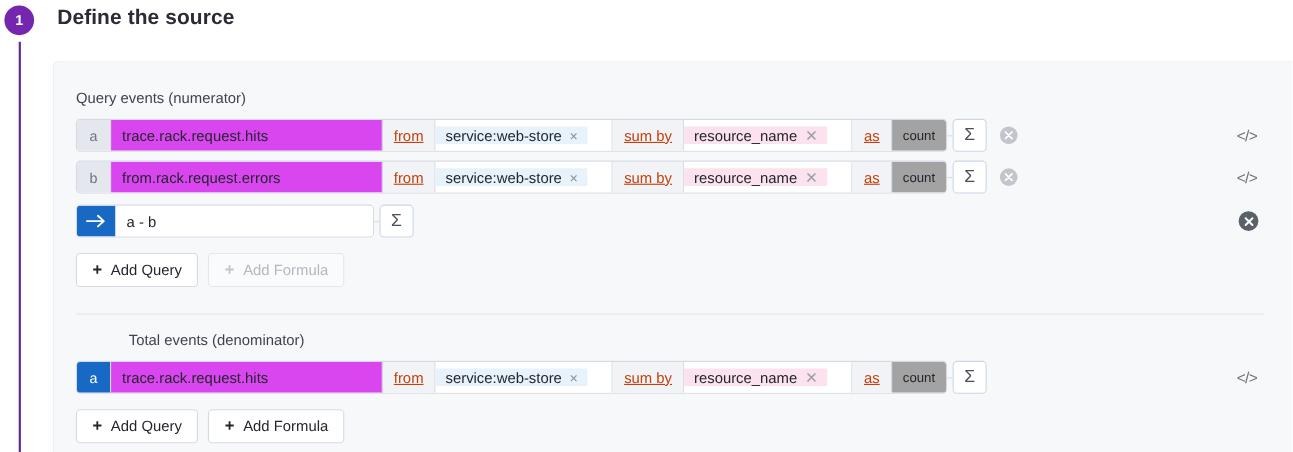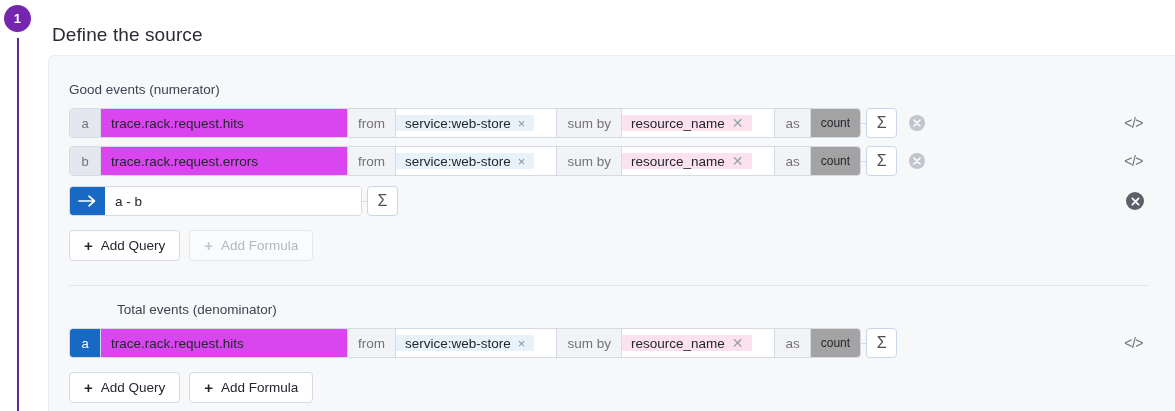--- a/index.html
+++ b/index.html
@@ -20,22 +20,22 @@
   }
   .step-badge {
     position: absolute; left: 4px; top: 5px;
     width: 27px; height: 27px; border-radius: 50%;
     background: #7526ae; color: #ffffff;
     font-size: 13px; font-weight: 700;
     display: flex; align-items: center; justify-content: center;
     letter-spacing: .2px;
   }
   .step-title {
-    position: absolute; left: 52px; top: 24px;
-    font-size: 19px; color: #2b2b35; font-weight: 400;
+    position: absolute; left: 52px; top: 6px;
+    font-size: 19px; color: #2b2b35; font-weight: 700;
     letter-spacing: .1px;
   }
 
   
   .panel {
     position: absolute; left: 48px; top: 55px; right: 0; bottom: 0;
     background: #f7f8fa;
     border-top-left-radius: 6px;
     border-left: 1px solid #eceef2;
     border-top: 1px solid #eceef2;
@@ -74,24 +74,25 @@
   .qbadge.active { background: #1769c4; color: #ffffff; font-weight: 400; }
 
   .qmetric {
     background: #d946ef; color: #24262e; font-size: 13.5px;
     display: flex; align-items: center; padding: 0 10px;
     width: 247px; flex: 0 0 247px;
     border-right: 1px solid #d6dae3;
   }
 
   .qkw {
-    background: #f1f3f7; color: #737373; font-size: 13.5px;
+    background: #f1f3f7; color: #c2410c; font-size: 13.5px;
     display: flex; align-items: center; padding: 0 10px;
     border-right: 1px solid #d6dae3;
     white-space: nowrap;
+    text-decoration: underline;
   }
 
   .qtagwrap {
     display: flex; align-items: center; background: #ffffff;
     border-right: 1px solid #d6dae3;
     padding-right: 22px;
   }
   .qtag {
     display: flex; align-items: center; height: 16px; padding: 0 9px;
     font-size: 13.5px; white-space: nowrap;
@@ -130,21 +131,21 @@
     position: absolute; right: 32px; top: 50%; transform: translateY(-50%);
     font-size: 14px; color: #6b7078; letter-spacing: -0.5px;
     cursor: pointer; font-family: "Liberation Sans", sans-serif;
   }
 
   
   .frow { display: flex; align-items: center; height: 30px; margin-top: 10px; position: relative; }
   .fpill {
     display: flex; align-items: stretch; height: 30px;
     border: 1px solid #d6dae3; border-radius: 4px; background: #fff;
-    overflow: hidden; width: 293px;
+    overflow: hidden; width: 271px;
   }
   .farrow {
     width: 35px; flex: 0 0 35px; background: #1769c4;
     display: flex; align-items: center; justify-content: center;
     cursor: pointer;
   }
   .finput {
     flex: 1; display: flex; align-items: center; padding: 0 10px;
     font-size: 13.5px; color: #24262e; background: #ffffff;
   }
@@ -172,21 +173,21 @@
 
 <div class="page">
 
   <div class="step-rail"></div>
   <div class="step-badge">1</div>
   <div class="step-title">Define the source</div>
 
   <div class="panel">
 
     <div class="section">
-      <div class="section-label">Good events (numerator)</div>
+      <div class="section-label">Query events (numerator)</div>
 
       <div class="row">
         <div class="qpill">
           <div class="qbadge">a</div>
           <div class="qmetric">trace.rack.request.hits</div>
           <div class="qkw">from</div>
           <div class="qtagwrap">
             <div class="qtag blue">
               <span>service:web-store</span>
               <span class="tx">×</span>
@@ -208,21 +209,21 @@
           <svg width="8" height="8" viewBox="0 0 8 8">
             <path d="M1 1 L7 7 M7 1 L1 7" stroke="#ffffff" stroke-width="1.6" stroke-linecap="round"></path>
           </svg>
         </div>
         <div class="code-icon">&lt;/&gt;</div>
       </div>
 
       <div class="row">
         <div class="qpill">
           <div class="qbadge">b</div>
-          <div class="qmetric">trace.rack.request.errors</div>
+          <div class="qmetric">from.rack.request.errors</div>
           <div class="qkw">from</div>
           <div class="qtagwrap">
             <div class="qtag blue">
               <span>service:web-store</span>
               <span class="tx">×</span>
             </div>
           </div>
           <div class="qkw">sum by</div>
           <div class="qtagwrap">
             <div class="qtag pink">

